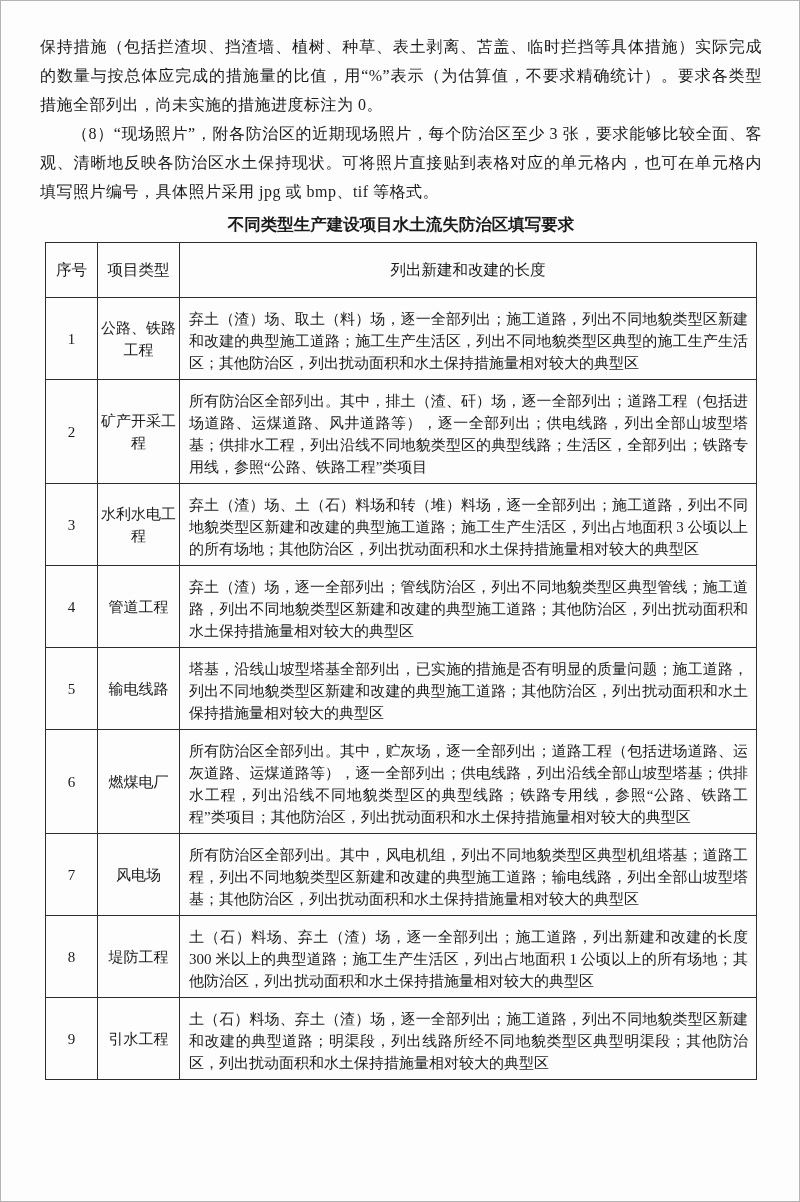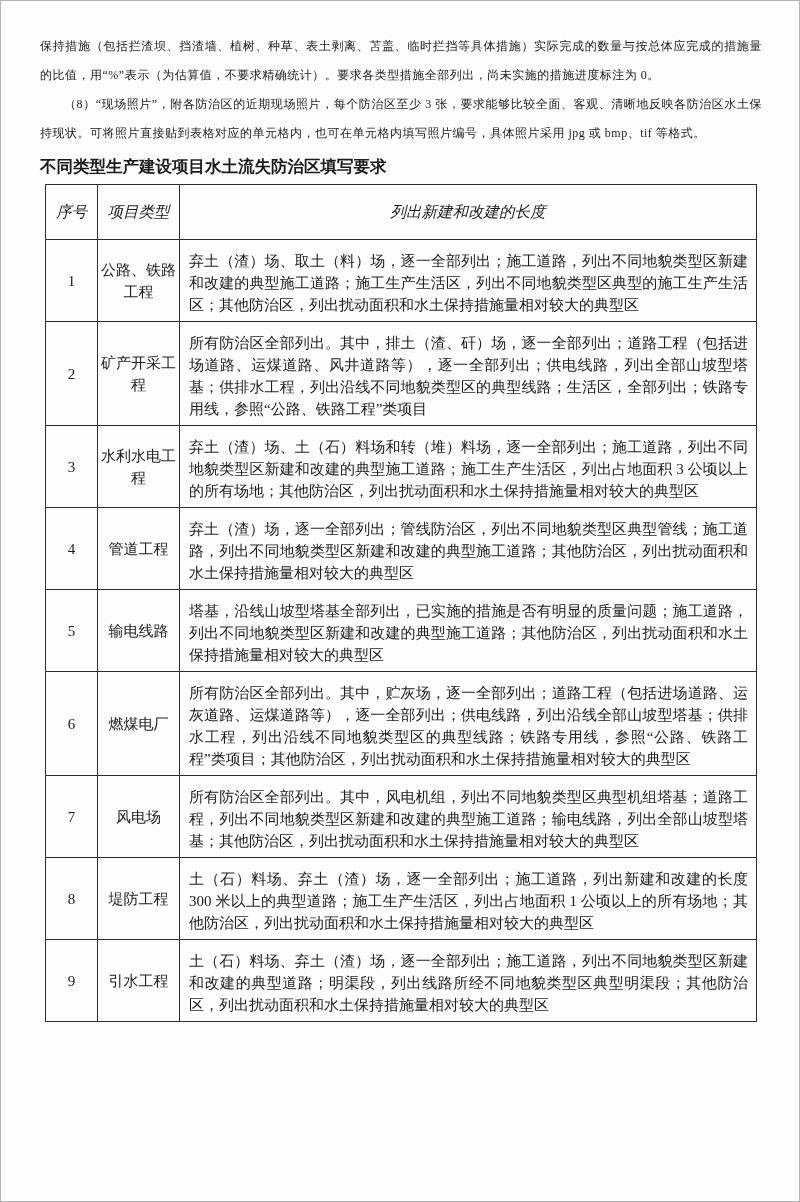--- a/index.html
+++ b/index.html
@@ -13,50 +13,50 @@
     overflow: hidden;
   }
   .page {
     width: 800px;
     height: 1202px;
     padding: 32px 38px 0 40px;
     box-shadow: inset 0 0 0 1px #b4b4b4;
   }
   .body-text p {
     margin: 0;
-    font-size: 12px;
+    font-size: 16px;
     line-height: 29px;
     text-align: justify;
     letter-spacing: 0.5px;
   }
   .body-text p.indent { text-indent: 2em; }
   .table-title {
     margin: 8px 0 6px 0;
-    text-align: left;
+    text-align: center;
     font-family: "Liberation Sans", "DejaVu Sans", sans-serif;
     font-weight: bold;
     font-size: 16.5px;
   }
   table.req-table {
     width: 712px;
     margin: 4px auto 0 auto;
     border-collapse: collapse;
     table-layout: fixed;
   }
   table.req-table th, table.req-table td {
     border: 1.5px solid #2e2e2e;
     font-weight: normal;
     font-size: 15px;
     line-height: 22px;
     vertical-align: middle;
   }
   col.c-no   { width: 52px; }
   col.c-type { width: 82px; }
   col.c-req  { width: auto; }
-  table.req-table th { padding: 16px 4px; text-align: center; font-size: 15.5px; font-style: italic; }
+  table.req-table th { padding: 16px 4px; text-align: center; font-size: 15.5px; }
   td.cell-no, td.cell-type { text-align: center; padding: 4px 3px; }
   td.cell-req { text-align: justify; padding: 10px 8px 5px 9px; }
 </style>
 </head>
 <body>
 
 <div class="page">
 
   <div class="body-text">
     <p>保持措施（包括拦渣坝、挡渣墙、植树、种草、表土剥离、苫盖、临时拦挡等具体措施）实际完成的数量与按总体应完成的措施量的比值，用“%”表示（为估算值，不要求精确统计）。要求各类型措施全部列出，尚未实施的措施进度标注为 0。</p>

